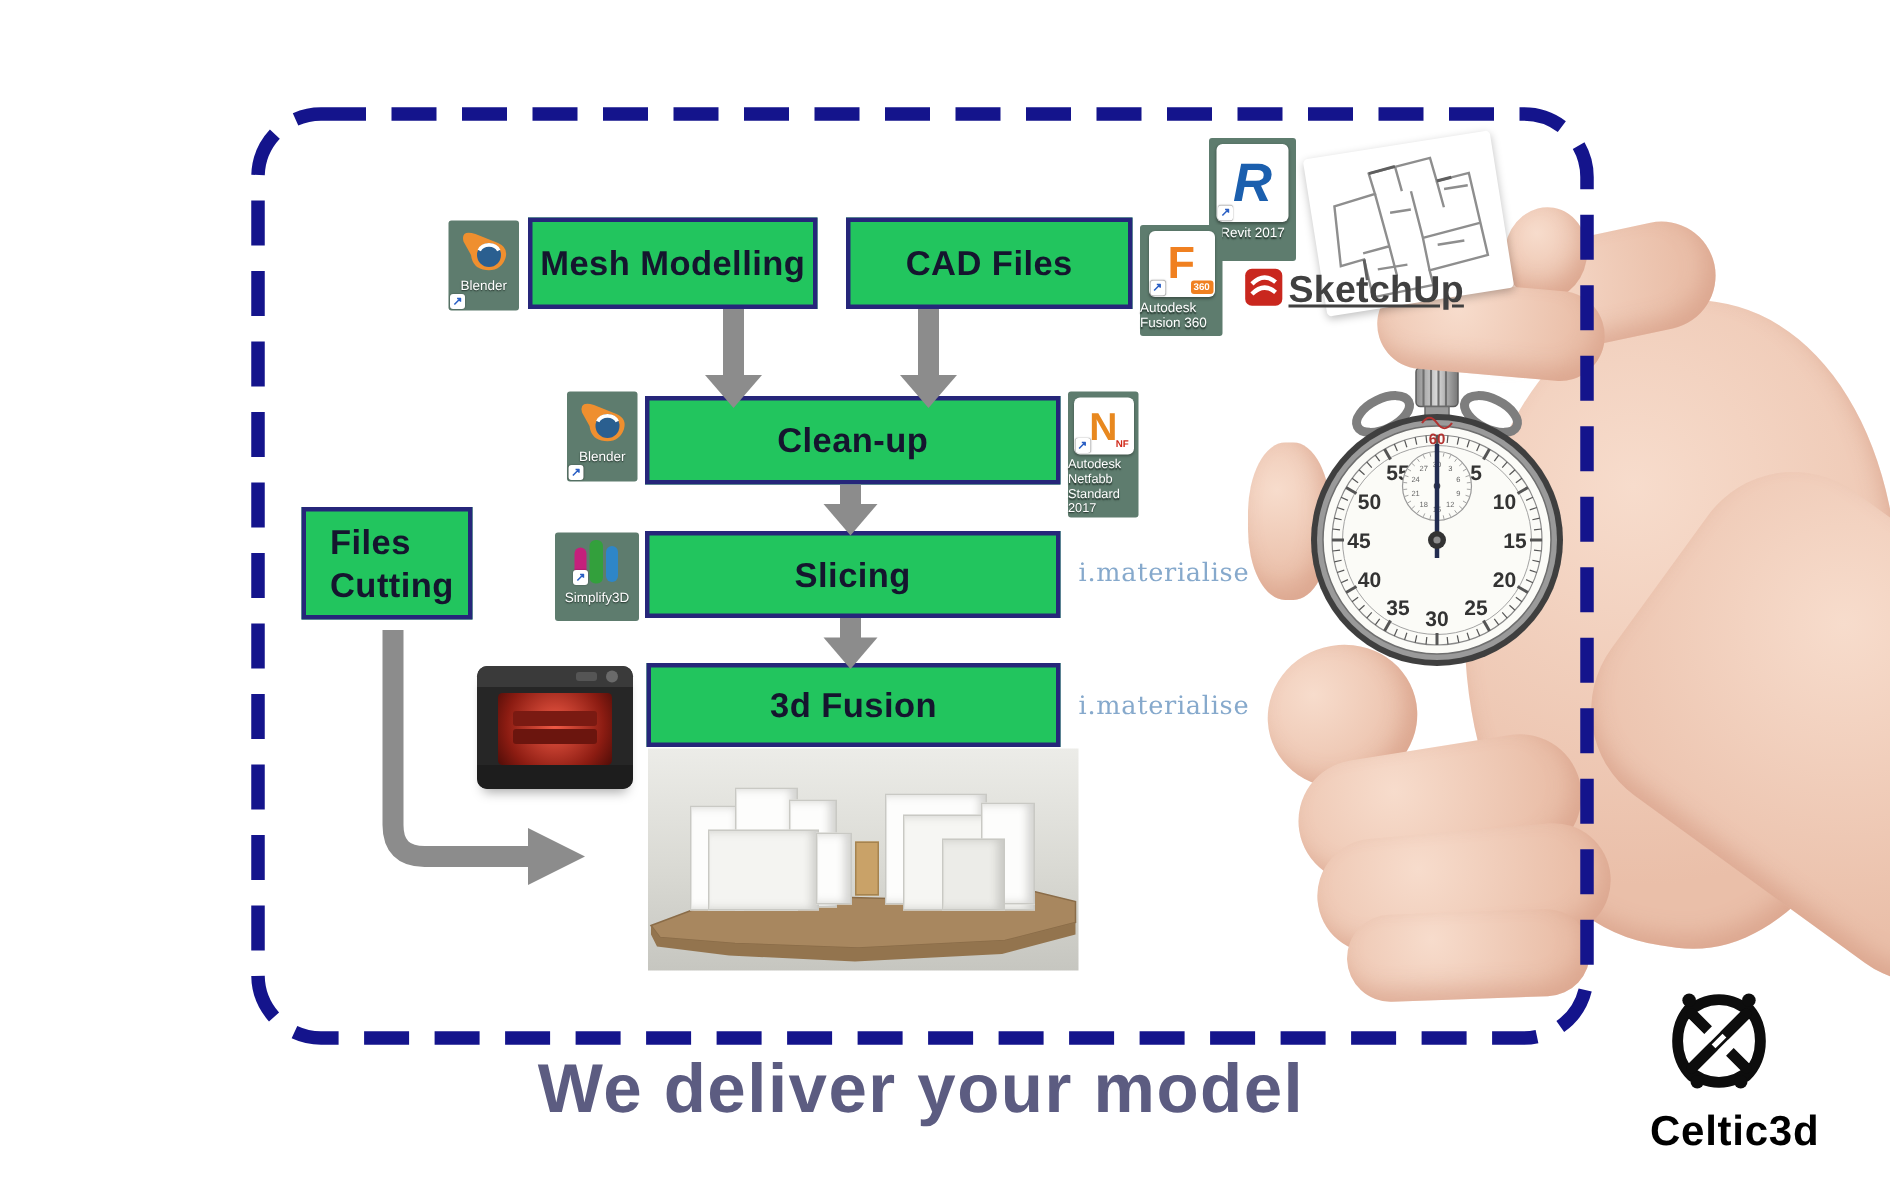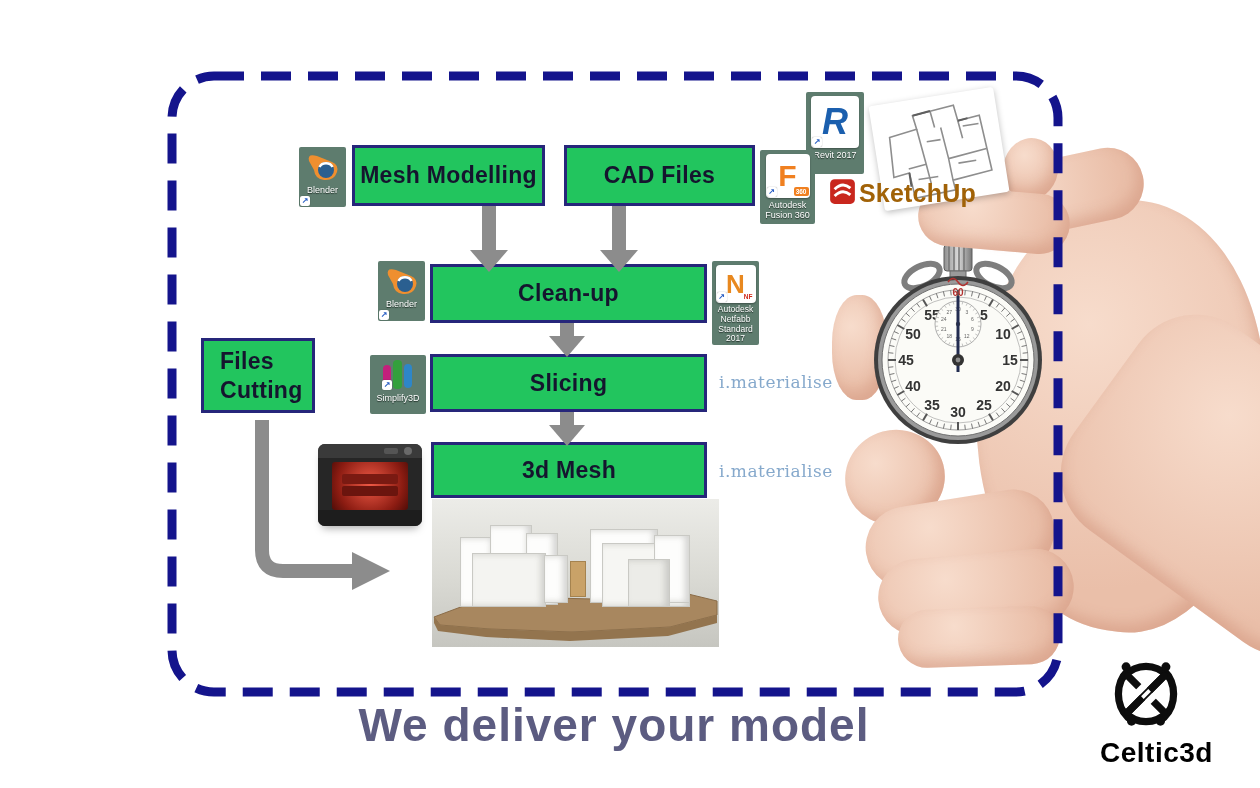--- a/index.html
+++ b/index.html
@@ -11,34 +11,34 @@
   .title-top{left:625px;top:2px;font-size:54px;}
   .title-bottom{left:614px;top:698px;font-size:46px;}
   
   .fbox{position:absolute;background:#22c55e;border:3px solid #26267a;box-sizing:border-box;
         display:flex;align-items:center;justify-content:center;
         font-weight:bold;font-size:23px;color:#15152e;letter-spacing:.3px;}
   .fbox.left-align{justify-content:flex-start;padding-left:16px;line-height:1.25;}
   
   .dicon{position:absolute;background:#5e7c6e;border-radius:2px;display:flex;flex-direction:column;
          align-items:center;padding-top:4px;box-sizing:border-box;}
-  .dlabel{font-size:9px;color:#fff;text-shadow:0 1px 1px #1e2d26;text-align:center;line-height:1.15;margin-top:2px;}
+  .dlabel{font-size:9px;color:#fff;text-shadow:0 1px 1px #1e2d26;text-align:left;line-height:1.15;margin-top:2px;}
   .wsq{background:#fff;border-radius:4px;position:relative;box-shadow:0 1px 2px rgba(0,0,0,.35);
        display:flex;align-items:center;justify-content:center;}
   .shortcut{position:absolute;left:1px;bottom:1px;width:10px;height:10px;background:#fff;border-radius:2px;
             font-weight:bold;font-size:8px;line-height:10px;color:#2a5fc4;text-align:center;
             box-shadow:0 0 1px rgba(0,0,0,.5);}
   .badge{position:absolute;right:1px;bottom:2px;background:#f08020;color:#fff;font-weight:bold;
          font-size:6.5px;line-height:9px;padding:0 2px;border-radius:2px;}
   .badge.red{background:none;color:#d02818;}
   
   .imat{position:absolute;font-family:"DejaVu Serif",serif;
         color:#86a9cc;font-size:17px;letter-spacing:.5px;}
   
-  .sketchup-text{position:absolute;font-weight:bold;font-size:25px;color:#a16207;letter-spacing:.2px;}
+  .sketchup-text{position:absolute;font-weight:bold;font-size:25px;color:#404040;letter-spacing:.2px;text-decoration:underline;}
   
   .floorplan{position:absolute;left:876px;top:96px;width:126px;height:106px;background:#fff;
              transform:rotate(-9deg);box-shadow:0 2px 6px rgba(0,0,0,.25);z-index:7;border-radius:3px;}
   
   .model-photo{position:absolute;left:432px;top:499px;width:287px;height:148px;overflow:hidden;
                background:linear-gradient(#ecece8,#d9d9d3 55%,#c6c6c0);z-index:3;}
   .bld{position:absolute;background:#fdfdfc;border:1px solid #cncnc4;border:1px solid #c9c9c4;
        box-shadow:inset -4px 0 6px rgba(160,160,155,.45);}
   
   .printer{position:absolute;left:318px;top:444px;width:104px;height:82px;z-index:3;}
@@ -243,21 +243,21 @@
       <polygon points="549,425 585,425 567,446"></polygon>
       <polygon points="352,552 352,590 390,571"></polygon>
     </g>
     <path d="M262,420 L262,550 Q262,571 283,571 L354,571" fill="none" stroke="#8c8c8c" stroke-width="14"></path>
   </svg>
 
   <div class="fbox" style="left:352px;top:145px;width:193px;height:61px;">Mesh Modelling</div>
   <div class="fbox" style="left:564px;top:145px;width:191px;height:61px;">CAD Files</div>
   <div class="fbox" style="left:430px;top:264px;width:277px;height:59px;">Clean-up</div>
   <div class="fbox" style="left:430px;top:354px;width:277px;height:58px;">Slicing</div>
-  <div class="fbox" style="left:431px;top:442px;width:276px;height:56px;">3d Mesh</div>
+  <div class="fbox" style="left:431px;top:442px;width:276px;height:56px;">3d Fusion</div>
   <div class="fbox left-align" style="left:201px;top:338px;width:114px;height:75px;">Files Cutting</div>
 
   <div class="dicon" style="left:299px;top:147px;width:47px;height:60px;">
     <svg width="34" height="32" viewBox="0 0 34 32">
       <path d="M3,10 Q1,2 11,5 L26,11 Q33,14 31,21 Q28,30 18,29 Q9,28 8,19 L3,10 Z" fill="#ef8f2f"></path>
       <circle cx="20" cy="19" r="8" fill="#2a5f90"></circle>
       <path d="M13.5,16 a7,6 0 0 1 13,0" fill="none" stroke="#fff" stroke-width="2.4"></path>
     </svg>
     <span class="shortcut">↗</span>
     <div class="dlabel">Blender</div>

